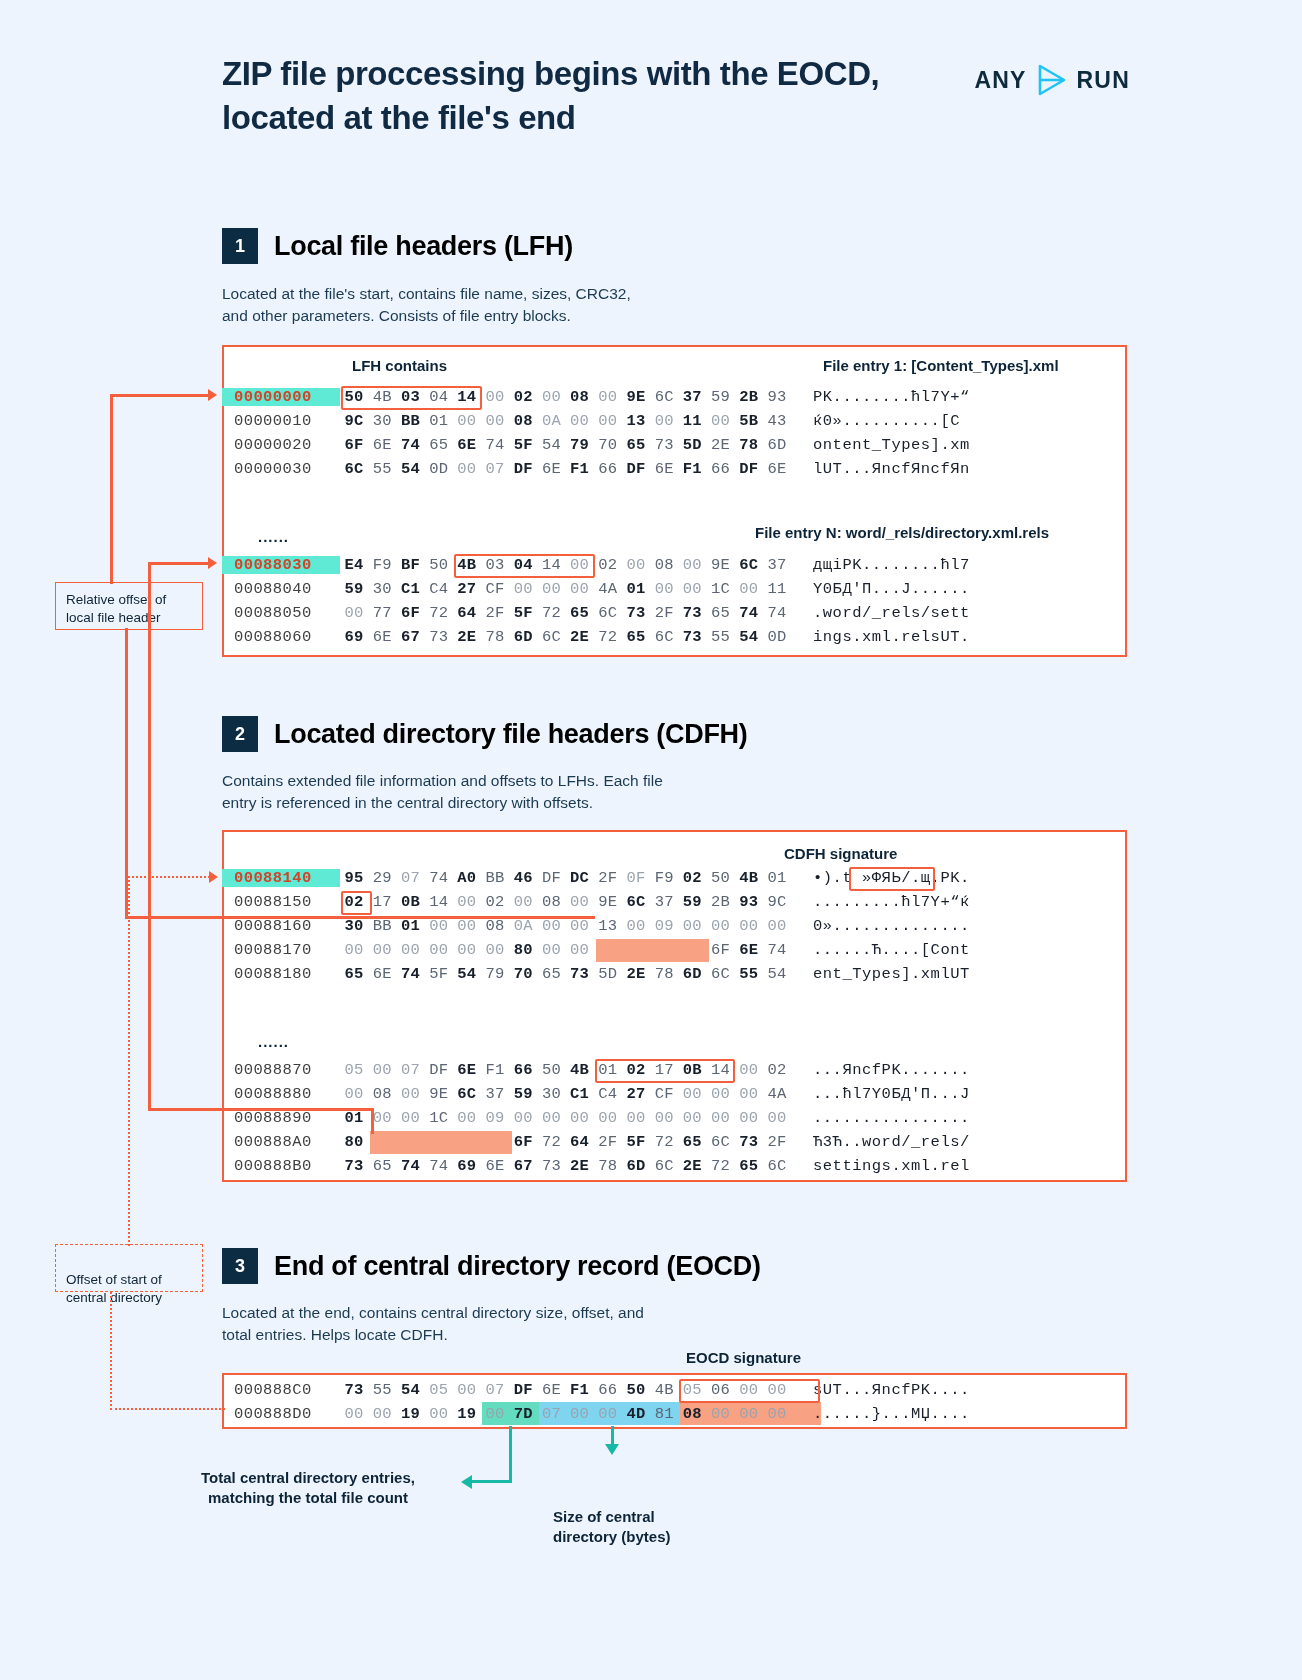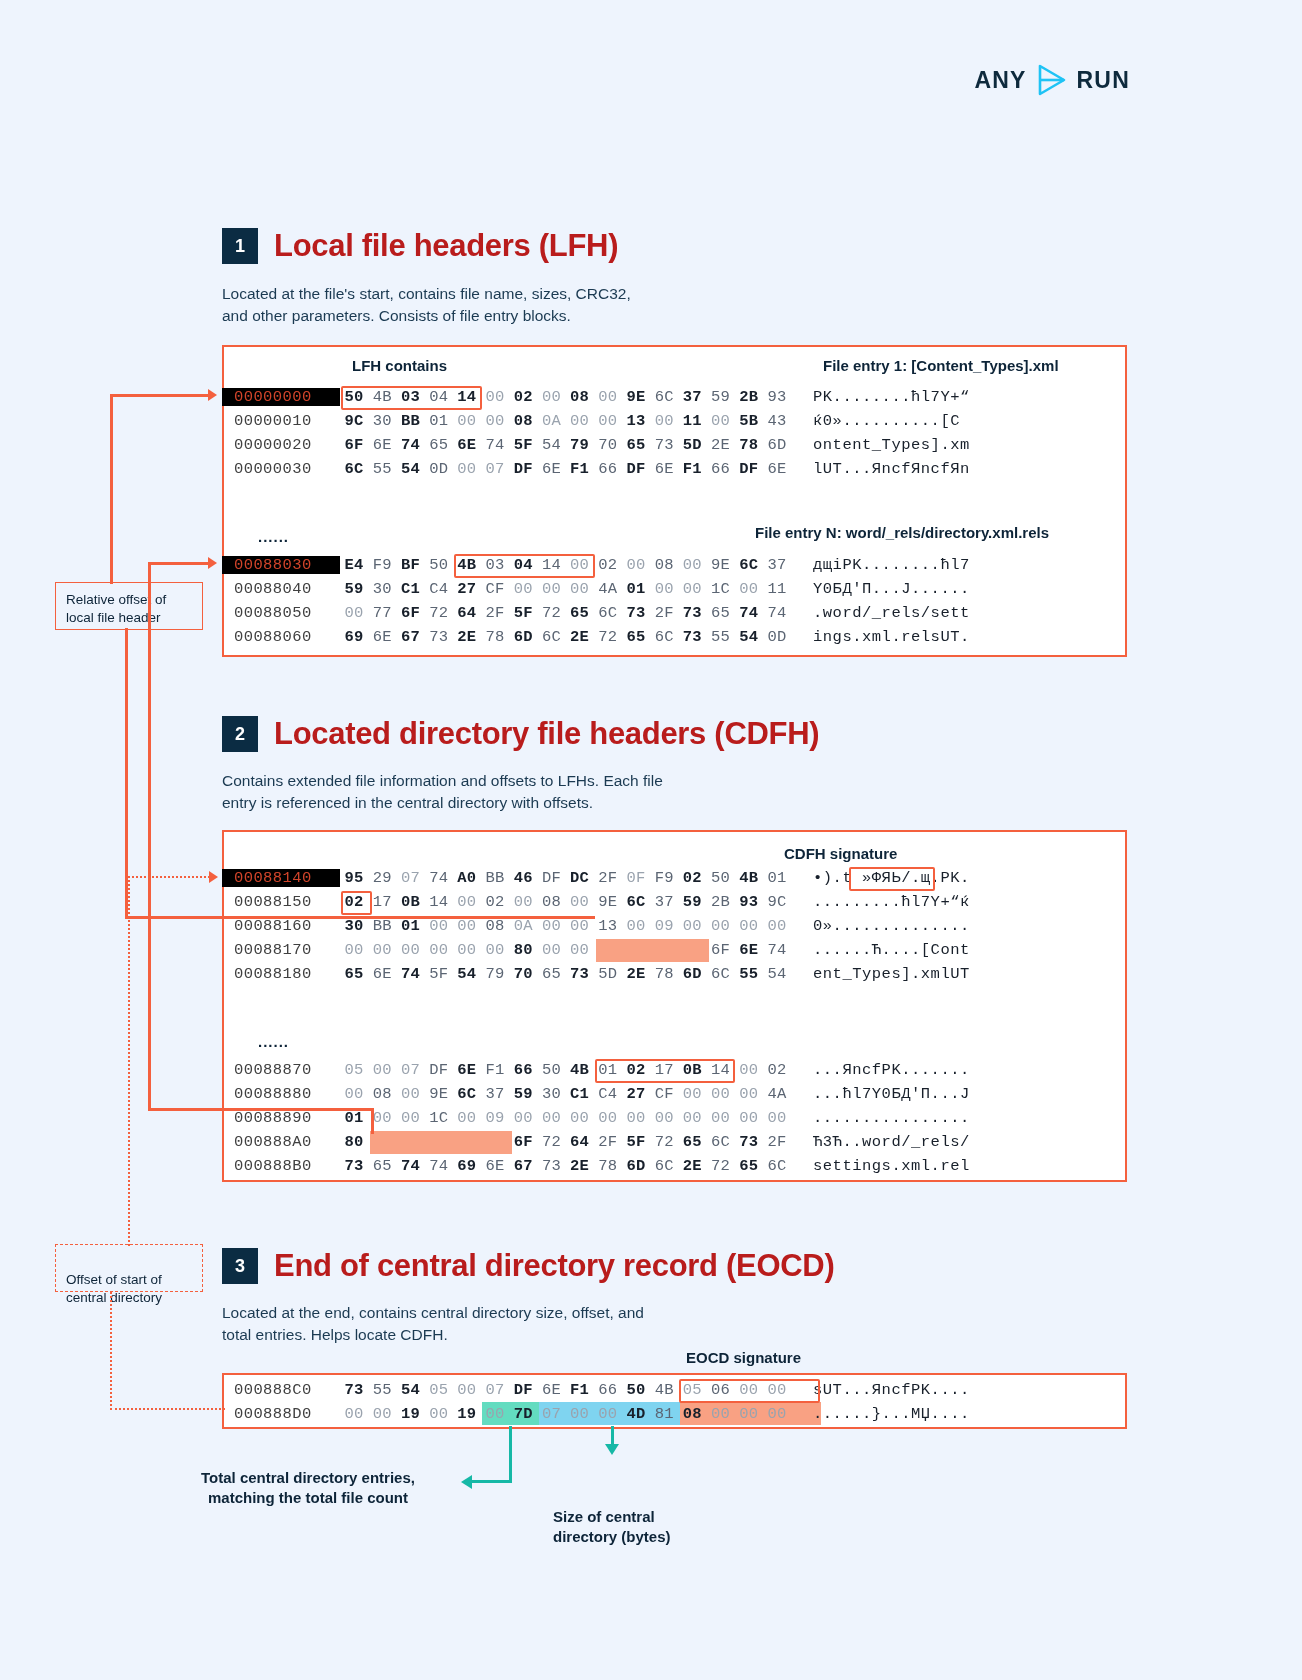--- a/index.html
+++ b/index.html
@@ -23,40 +23,40 @@
   .logo-any, .logo-run { font-size: 23px; font-weight:700; letter-spacing:1.2px; color:#0e2a3d; }
   .logo-mark { width: 30px; height: 32px; margin: 0 3px; }
 
   
   .sec-head { position:absolute; display:flex; align-items:center; gap:16px; }
   .sec-num {
     width:36px; height:36px; background:#0b2c43; color:#fff;
     font-size:18px; font-weight:700; display:flex; align-items:center; justify-content:center;
     flex:0 0 auto;
   }
-  .sec-title { font-size:31px; font-weight:700; letter-spacing:-0.3px; color:#b91c1c; white-space:nowrap; }
+  .sec-title { font-size:27px; font-weight:700; letter-spacing:-0.3px; color:#000000; white-space:nowrap; }
   .sec-desc {
     position:absolute; font-size:15.5px; line-height:1.45; color:#1b3a52; white-space:pre-line;
   }
 
   
   .panel {
     position:absolute; border:2.5px solid #f4603e; background:#fff;
   }
   .panel-label {
     position:absolute; font-size:15px; font-weight:700; color:#0d2438; white-space:nowrap;
   }
   .ellipsis { position:absolute; font-size:15px; font-weight:700; color:#0d2438; letter-spacing:1px;}
 
   .hexrow {
     position:absolute; left:0; height:24px; display:flex; align-items:center;
     font-family:"Liberation Mono", monospace; font-size:15.5px; white-space:pre;
   }
   .addr { width:118px; padding-left:12px; color:#404040; letter-spacing:0.4px; }
-  .addr.hl { background:#000000; color:#d1442a; }
+  .addr.hl { background:#5eead4; color:#d1442a;font-weight:bold; }
   .bytes { display:flex; }
   .b {
     width:28.2px; text-align:center; letter-spacing:0.2px;
   }
   .b.dark { color:#18202b; font-weight:600; }
   .b.light { color:#9aa3ae; }
   .b.mid { color:#5b6573; }
   .ascii { margin-left:22px; color:#18202b; letter-spacing:0.5px; }
 
   
@@ -91,20 +91,22 @@
   }
   .teal-arrow-down {
     position:absolute; width:0;height:0;
     border-left:7px solid transparent;border-right:7px solid transparent;border-top:11px solid #16b8a6;
   }
 </style>
 </head>
 <body>
 
 <div class="header">
+  <h1 class="title">ZIP file proccessing begins with
+the EOCD, located at the file's end</h1>
   <div class="logo">
     <span class="logo-any">ANY</span>
     <svg class="logo-mark" viewBox="0 0 30 32">
       <path d="M3 2 L3 30 L27 16 Z" fill="none" stroke="#1fc3f5" stroke-width="2.6" stroke-linejoin="round"></path>
       <path d="M3 16 L27 16" stroke="#1fc3f5" stroke-width="2.6"></path>
     </svg>
     <span class="logo-run">RUN</span>
   </div>
 </div>
 

